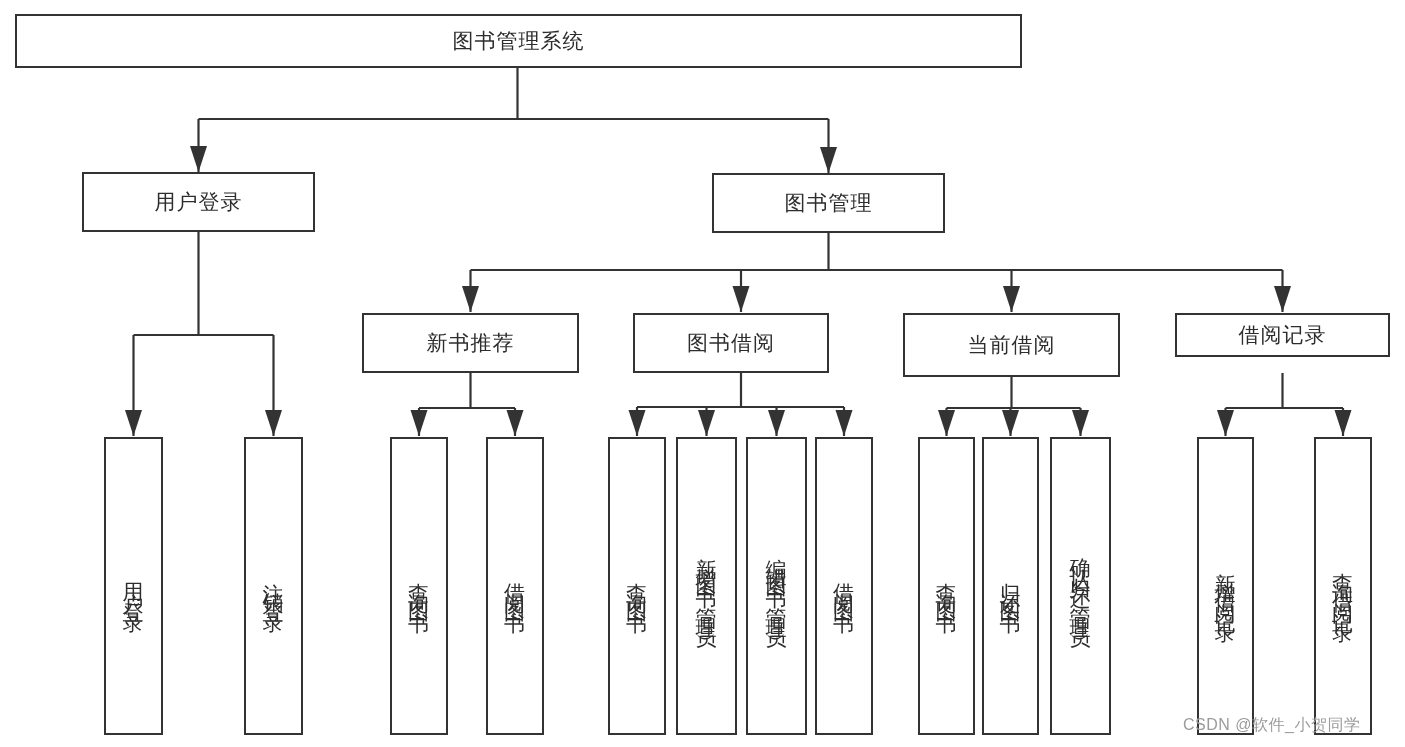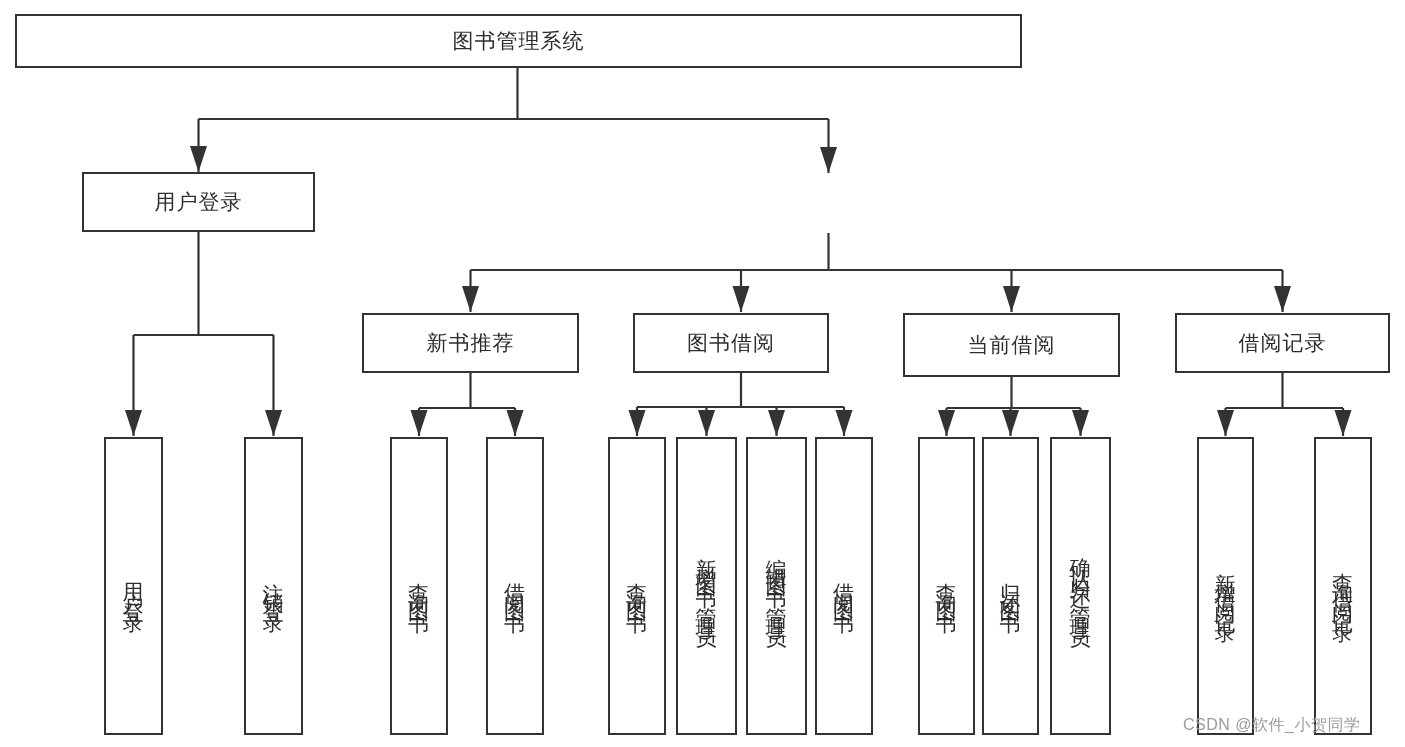--- a/index.html
+++ b/index.html
@@ -44,21 +44,21 @@
     line-height:1;
   }
 
   
   #n-root       {left:15px;  top:14px;  width:1007px; height:54px;}
   #n-user-login {left:82px;  top:172px; width:233px;  height:60px;}
   #n-book-mgmt  {left:712px; top:173px; width:233px;  height:60px;}
   #n-new-rec    {left:362px; top:313px; width:217px;  height:60px;align-items:center;}
   #n-borrow     {left:633px; top:313px; width:196px;  height:60px;}
   #n-current    {left:903px; top:313px; width:217px;  height:64px;}
-  #n-records    {left:1175px;top:313px; width:215px;  height:60px;}
+  #n-records    {left:1175px;top:313px; width:215px;  height:44px;}
 
   
   #l-user-login {left:104px; width:59px;}
   #l-logout     {left:244px; width:59px;}
   #l-query1     {left:390px; width:58px;}
   #l-borrow1    {left:486px; width:58px;}
   #l-query2     {left:608px; width:58px;}
   #l-add-book   {left:676px; width:61px;}
   #l-edit-book  {left:746px; width:61px;}
   #l-borrow2    {left:815px; width:58px;}
@@ -119,20 +119,23 @@
     <path d="M1343 408 V436" marker-end="url(#ah-marker)"></path>
   </svg>
 
   <div class="node h" id="n-root">
     <span class="lbl">图书管理系统</span>
   </div>
 
   <div class="node h" id="n-user-login">
     <span class="lbl">用户登录</span>
   </div>
+  <div class="node h" id="n-book-mgmt">
+    <span class="lbl">图书管理</span>
+  </div>
 
   <div class="node h" id="n-new-rec">
     <span class="lbl">新书推荐</span>
   </div>
   <div class="node h" id="n-borrow">
     <span class="lbl">图书借阅</span>
   </div>
   <div class="node h" id="n-current">
     <span class="lbl">当前借阅</span>
   </div>

